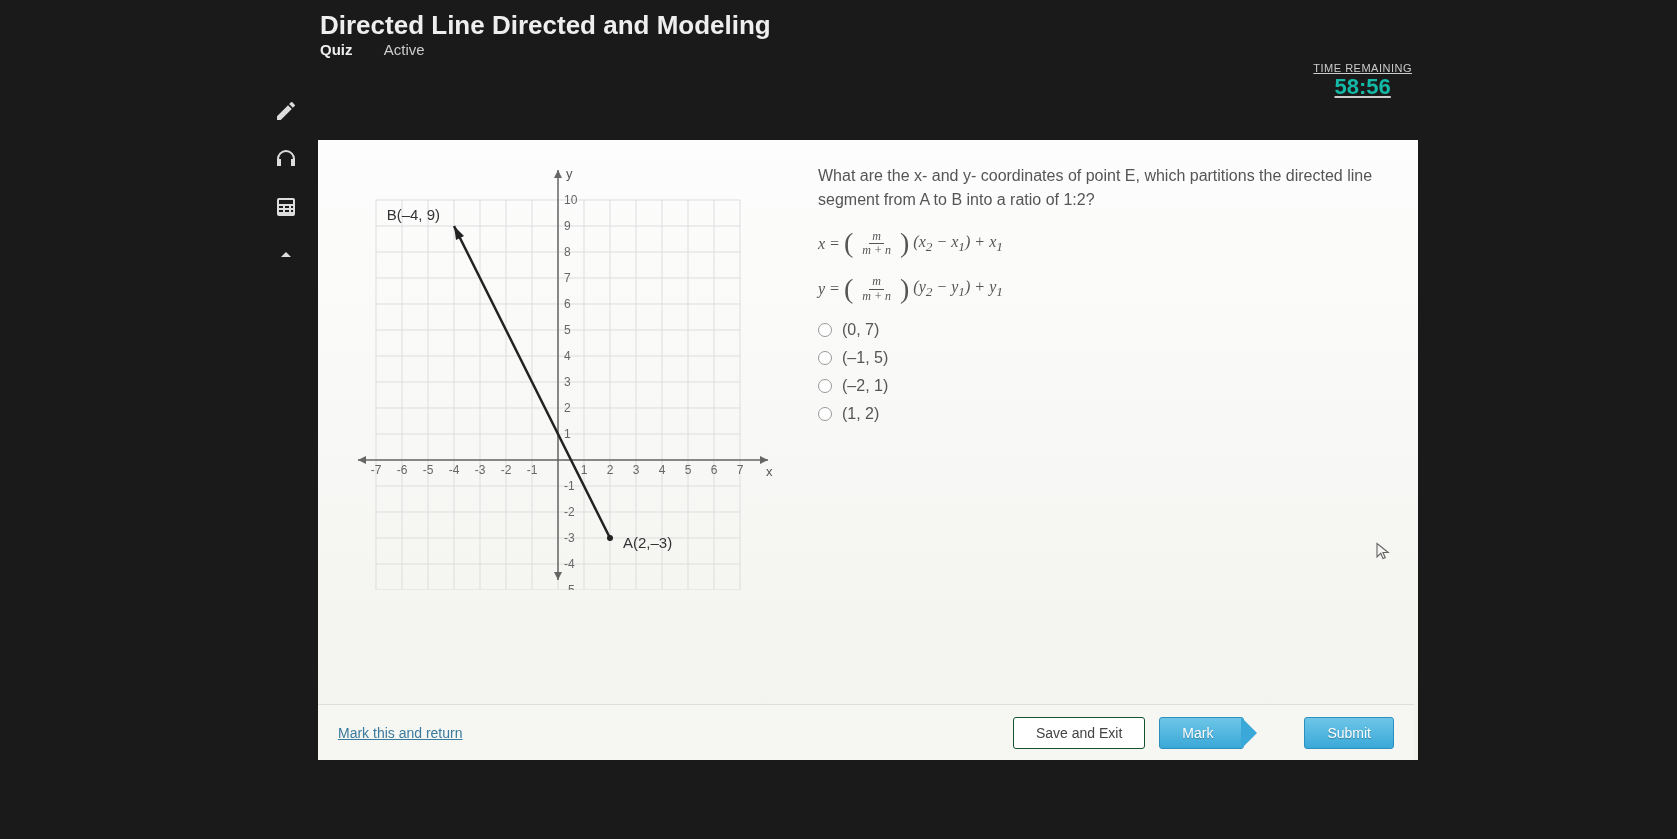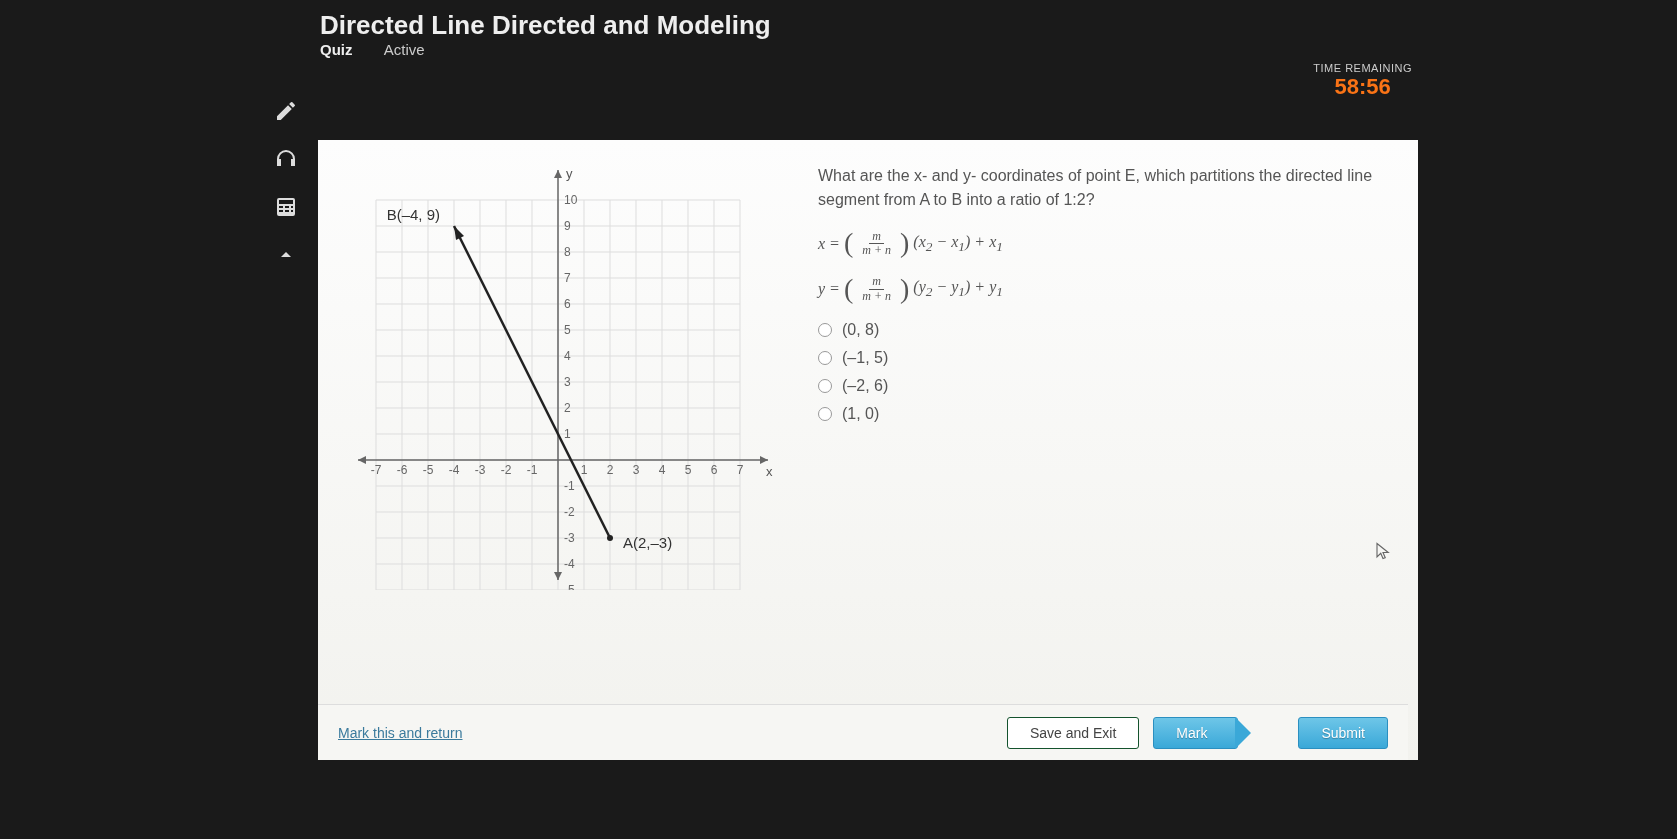--- a/index.html
+++ b/index.html
@@ -47,23 +47,24 @@
     background: transparent;
   }
   .qnum.current { background: #e08a2c; border-color: #e08a2c; }
   .qnum.disabled { border-color: #555; color: #666; }
   .time-block {
     position: absolute;
     right: 265px;
     top: 4px;
     text-align: center;
     color: #ccc;
+    text-decoration: underline;
   }
   .time-label { font-size: 11px; letter-spacing: 0.5px; }
-  .time-value { font-size: 22px; font-weight: bold; color: #f97316; }
+  .time-value { font-size: 22px; font-weight: bold; color: #14b8a6; }
   .side-tools {
     position: absolute;
     left: 262px;
     top: 88px;
     width: 48px;
     display: flex;
     flex-direction: column;
     align-items: center;
     gap: 10px;
     padding-top: 4px;
@@ -133,21 +134,21 @@
   .radio {
     width: 14px; height: 14px;
     border: 1px solid #999;
     border-radius: 50%;
     background: #fff;
   }
   .footer {
     position: absolute;
     bottom: 0;
     left: 0;
-    right: 10px;
+    right: 4px;
     height: 56px;
     border-top: 1px solid #ddd;
     display: flex;
     align-items: center;
     padding: 0 20px;
     background: #f6f6f3;
   }
   .mark-link {
     color: #3a7a9c;
     text-decoration: underline;
@@ -364,33 +365,33 @@
           <span class="num">m</span>
           <span class="den">m + n</span>
         </span>
       <span class="bparen">)</span>
       <span>(y<sub>2</sub> − y<sub>1</sub>) + y<sub>1</sub></span>
     </div>
 
     <div class="options">
       <div class="option">
         <span class="radio"></span>
-        <span>(0, 8)</span>
+        <span>(0, 7)</span>
       </div>
       <div class="option">
         <span class="radio"></span>
         <span>(–1, 5)</span>
       </div>
       <div class="option">
         <span class="radio"></span>
-        <span>(–2, 6)</span>
+        <span>(–2, 1)</span>
       </div>
       <div class="option">
         <span class="radio"></span>
-        <span>(1, 0)</span>
+        <span>(1, 2)</span>
       </div>
     </div>
 
     <svg class="cursor-icon" viewBox="0 0 24 24">
       <path d="M4 2l0 18 5-5 3 7 3-1-3-7 7 0z" fill="none" stroke="#666" stroke-width="1.5"></path>
     </svg>
   </div>
 
   <div class="footer">
     <span class="mark-link">Mark this and return</span>

